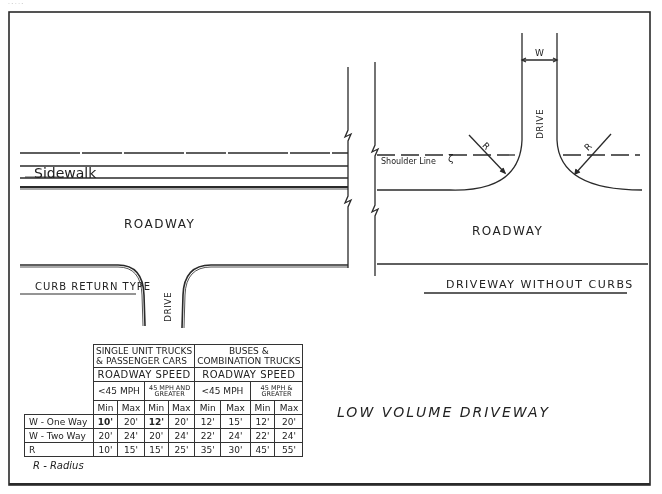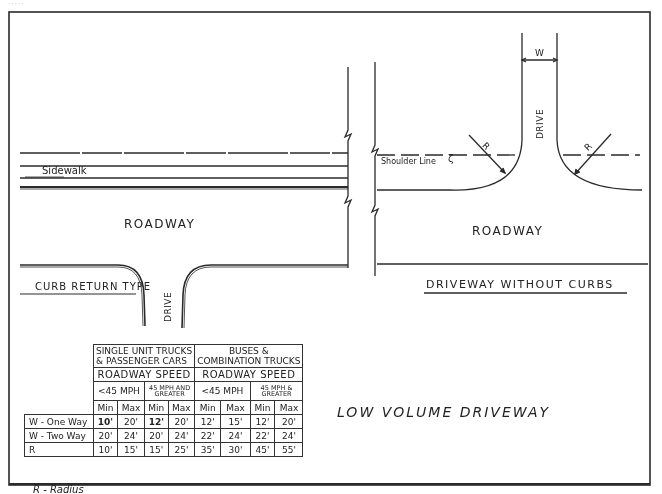--- a/index.html
+++ b/index.html
@@ -66,33 +66,33 @@
     <line x1="424" y1="293" x2="627" y2="293" stroke-width="1.3"></line>
 
     <line x1="20" y1="294" x2="136" y2="294" stroke-width="1"></line>
 
     <line x1="9" y1="484" x2="650" y2="484" stroke-width="2"></line>
   </g>
 </svg>
 
 <div class="lbl" style="left:8px; top:0px; font-size:5px; color:#999;">- - - - -</div>
 
-<div class="lbl" style="left:42px; top:165px; font-size:10px;">Sidewalk</div>
+<div class="lbl" style="left:34px; top:165px; font-size:14px;">Sidewalk</div>
 <div class="lbl roadway" style="left:124px; top:217px;">ROADWAY</div>
 <div class="lbl vert" style="left:153px; top:302px; width:30px; text-align:center;">DRIVE</div>
 <div class="lbl" style="left:35px; top:281px; font-size:10px; letter-spacing:1px;">CURB RETURN TYPE</div>
 
 <div class="lbl" style="left:535px; top:48px; font-size:9px;">W</div>
 <div class="lbl vert" style="left:524px; top:119px; width:32px; text-align:center;">DRIVE</div>
 <div class="lbl" style="left:483px; top:141px; font-size:9px; transform:rotate(45deg);">R</div>
 <div class="lbl" style="left:585px; top:142px; font-size:9px; transform:rotate(-45deg);">R</div>
 <div class="lbl" style="left:381px; top:157px; font-size:8px;">Shoulder  Line</div>
 <div class="lbl" style="left:448px; top:153px; font-size:10px;">ζ</div>
 <div class="lbl roadway" style="left:472px; top:224px;">ROADWAY</div>
-<div class="lbl" style="left:426px; top:278px; font-size:11px; letter-spacing:1.5px;">DRIVEWAY WITHOUT CURBS</div>
+<div class="lbl" style="left:446px; top:278px; font-size:11px; letter-spacing:1.5px;">DRIVEWAY WITHOUT CURBS</div>
 
 <div class="lbl title-low" style="left:337px; top:404px;font-style:italic;">LOW VOLUME DRIVEWAY</div>
 
 <table class="spec" style="left:24px; top:344px;">
   <tbody>
       <tr>
     <td class="empty"></td>
     <td colspan="4" style="text-align:left; line-height:10px; height:22px;">
       <div>SINGLE UNIT TRUCKS</div>
       <div>&amp; PASSENGER CARS</div>
@@ -160,13 +160,13 @@
     <td>15'</td>
     <td>25'</td>
     <td>35'</td>
     <td>30'</td>
     <td>45'</td>
     <td>55'</td>
   </tr>
 </tbody>
   </table>
 
-<div class="lbl note" style="left:33px; top:484px;">R - Radius</div>
+<div class="lbl note" style="left:33px; top:460px;">R - Radius</div>
 
 </body></html>

